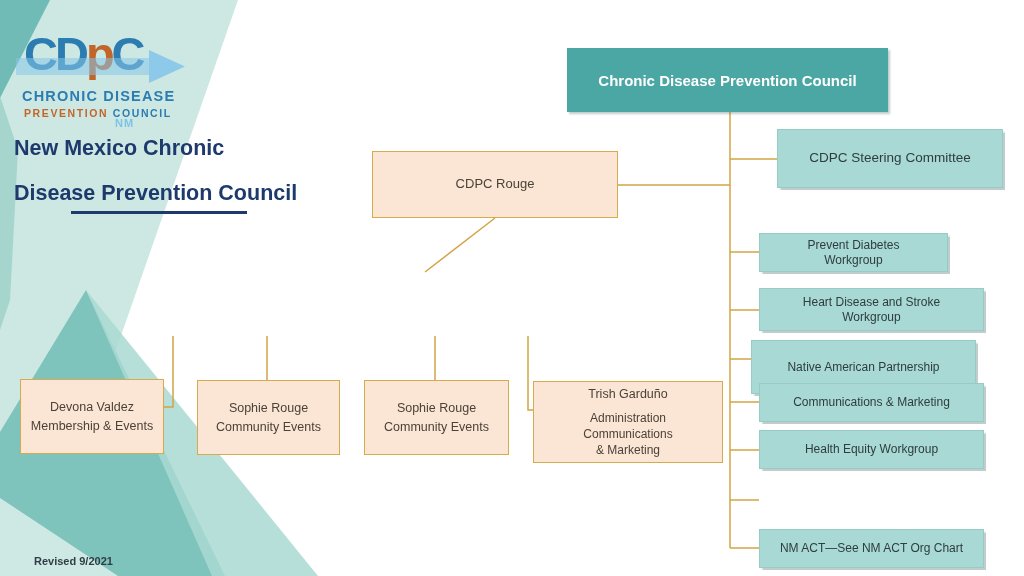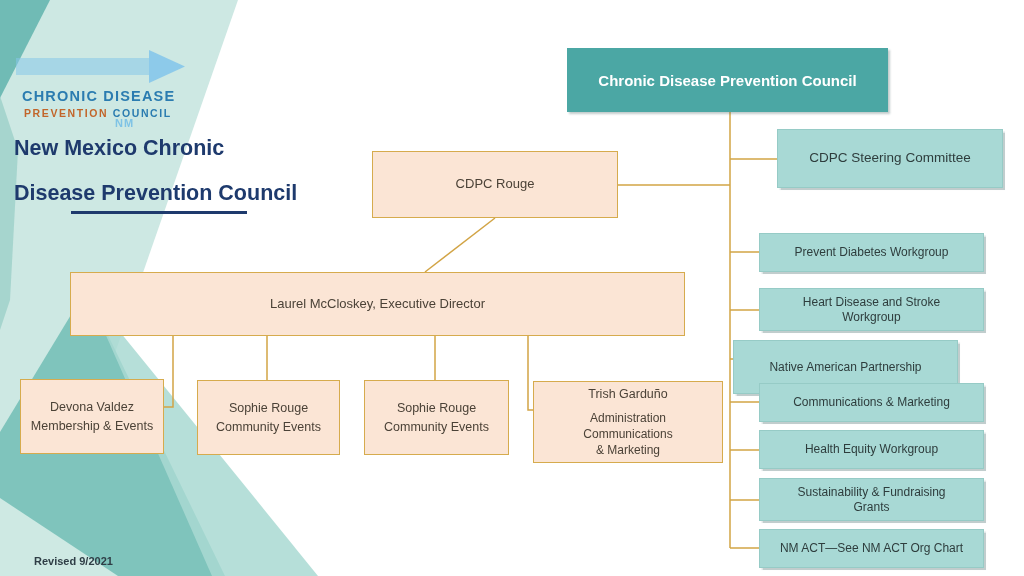--- a/index.html
+++ b/index.html
@@ -70,20 +70,21 @@
       <path d="M435 336 L435 380"></path>
       <path d="M528 336 L528 410 L533 410"></path>
     </g>
   </svg>
 
   <div id="logo">
     <svg id="logo-arrow" width="172" height="38" viewBox="0 0 172 38">
       <rect x="2" y="10" width="133" height="17" fill="#86C7EA" opacity="0.55"></rect>
       <polygon points="135,2 171,18.5 135,35" fill="#86C7EA" opacity="0.9"></polygon>
     </svg>
+    <div id="logo-acronym"><span style="color:#2B7CB0">CD</span><span style="color:#C2652A">p</span><span style="color:#2B7CB0">C</span></div>
     <div id="logo-nm" style="color:#7FC3E6">NM</div>
     <div id="logo-line1" style="color:#2B7CB0">CHRONIC DISEASE</div>
     <div id="logo-line2"><span style="color:#C2652A">PREVENTION</span><span style="color:#2B7CB0"> COUNCIL</span></div>
   </div>
 
   <div id="main-title">
     <div class="t-line1">New Mexico Chronic</div>
     <div class="t-line2">Disease Prevention Council</div>
     <div id="title-underline"></div>
   </div>
@@ -93,23 +94,20 @@
   </div>
 
   <div class="box box-teal-light" style="left:777px;top:129px;width:226px;height:59px;font-size:13.5px;">
     <span>CDPC Steering Committee</span>
   </div>
 
   <div class="box box-peach" style="left:372px;top:151px;width:246px;height:67px;">
     <span>CDPC Rouge</span>
   </div>
 
-  <div class="box box-peach" style="left:70px;top:272px;width:615px;height:64px;">
-    <span>Laurel McCloskey, Executive Director</span>
-  </div>
 
   <div class="box box-peach" style="left:20px;top:379px;width:144px;height:75px;">
     <div class="staff-name">Devona Valdez</div>
     <div class="staff-role">Membership &amp; Events</div>
   </div>
 
   <div class="box box-peach" style="left:197px;top:380px;width:143px;height:75px;">
     <div class="staff-name">Sophie Rouge</div>
     <div class="staff-role">Community Events</div>
   </div>
@@ -119,37 +117,34 @@
     <div class="staff-role">Community Events</div>
   </div>
 
   <div class="box box-peach" style="left:533px;top:381px;width:190px;height:82px;">
     <div class="staff-name gap-after-name">Trish Garduño</div>
     <div class="staff-role-tight">Administration</div>
     <div class="staff-role-tight">Communications</div>
     <div class="staff-role-tight">&amp; Marketing</div>
   </div>
 
-  <div class="box box-teal-light" style="left:759px;top:233px;width:225px;height:39px;">
+  <div class="box box-teal-light" style="left:759px;top:233px;width:189px;height:39px;">
     <span>Prevent Diabetes Workgroup</span>
   </div>
   <div class="box box-teal-light" style="left:759px;top:288px;width:225px;height:43px;">
     <span>Heart Disease and Stroke Workgroup</span>
   </div>
-  <div class="box box-teal-light" style="left:733px;top:340px;width:225px;height:54px;">
+  <div class="box box-teal-light" style="left:751px;top:340px;width:225px;height:54px;">
     <span>Native American Partnership</span>
   </div>
   <div class="box box-teal-light" style="left:759px;top:383px;width:225px;height:39px;">
     <span>Communications &amp; Marketing</span>
   </div>
   <div class="box box-teal-light" style="left:759px;top:430px;width:225px;height:39px;">
     <span>Health Equity Workgroup</span>
-  </div>
-  <div class="box box-teal-light" style="left:759px;top:478px;width:225px;height:43px;">
-    <span>Sustainability &amp; Fundraising Grants</span>
   </div>
   <div class="box box-teal-light" style="left:759px;top:529px;width:225px;height:39px;padding:0 8px;">
     <span>NM ACT—See NM ACT Org Chart</span>
   </div>
 
   <div id="footer-note">Revised 9/2021</div>
 
 </div>
 
 </body></html>

